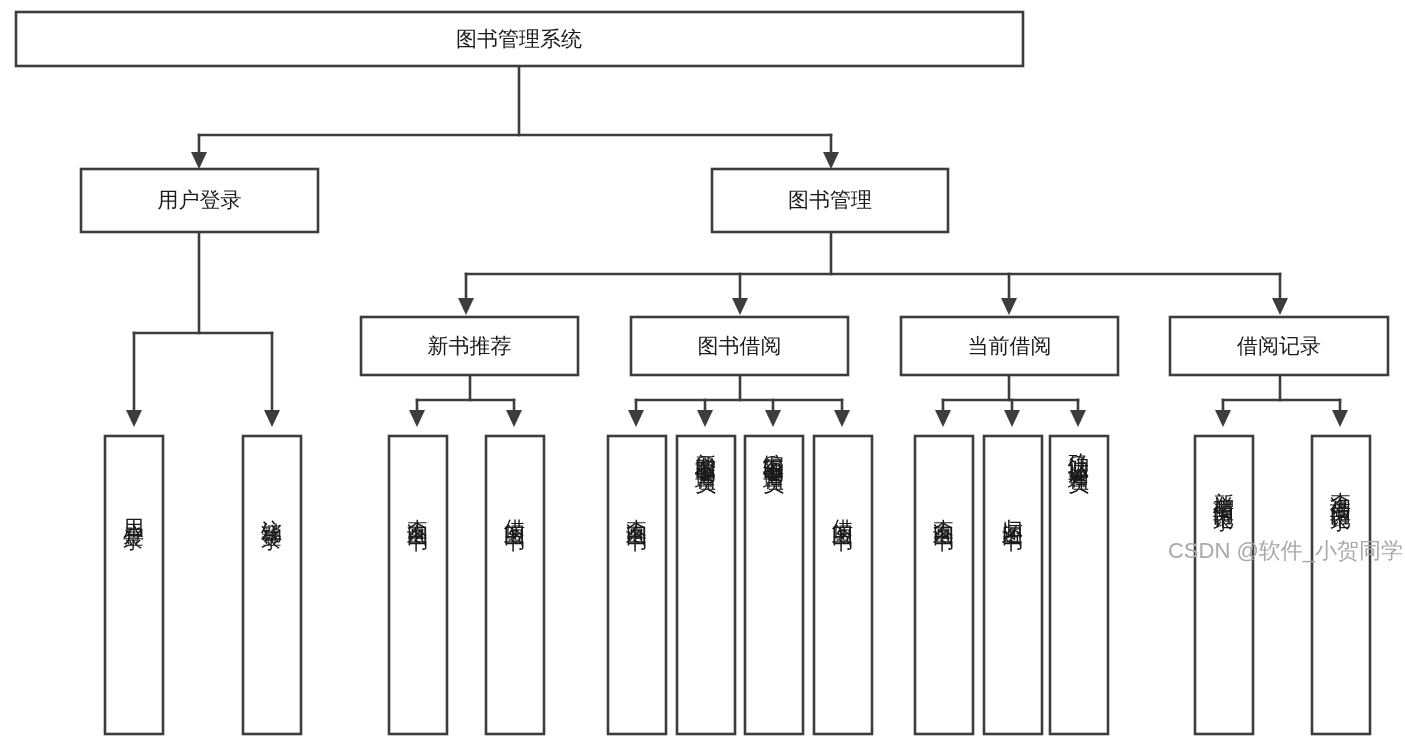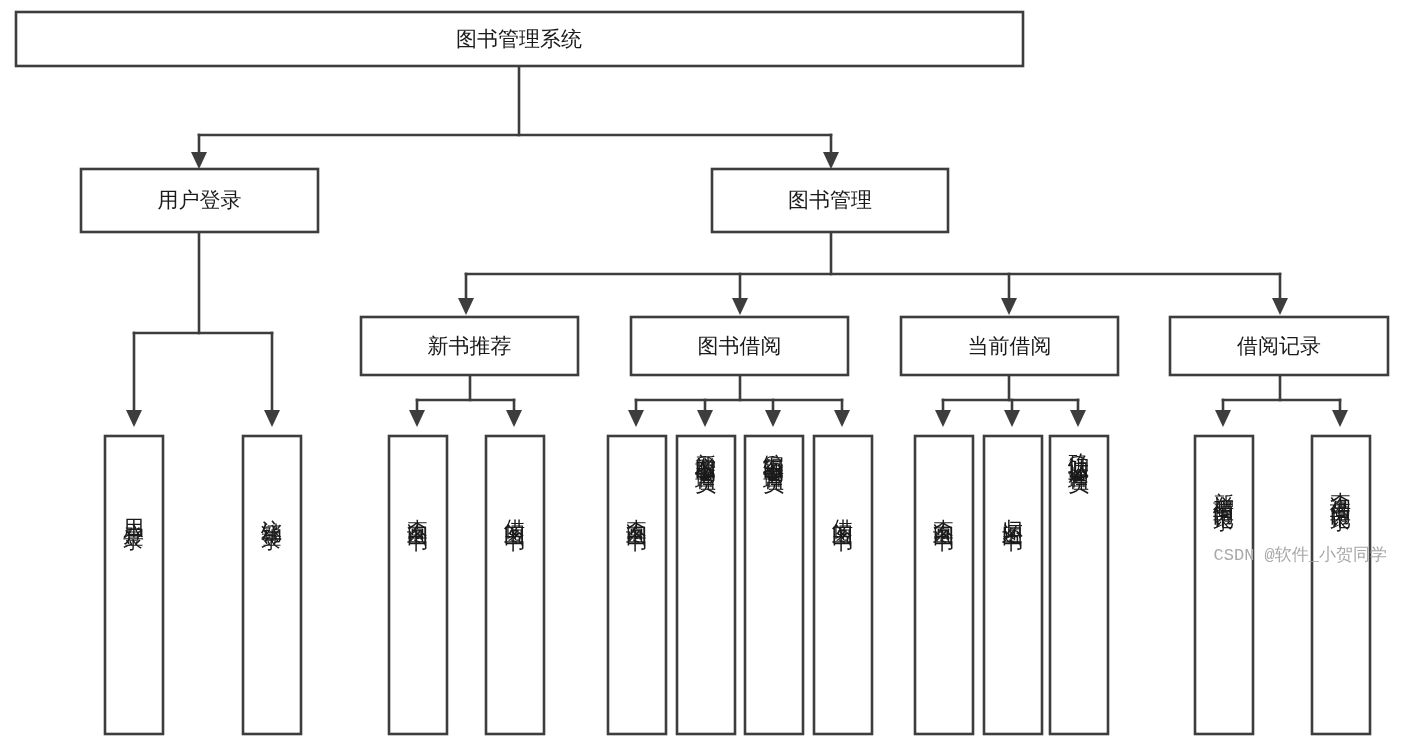--- a/index.html
+++ b/index.html
@@ -49,24 +49,24 @@
     dominant-baseline: middle;
   }
   .node-label-v {
     font-family: "Liberation Sans", "DejaVu Sans", sans-serif;
     font-size: 21px;
     fill: #1a1a1a;
     text-anchor: middle;
   }
   .watermark {
     position: absolute;
-    right: 18px;
+    right: 2px;
     bottom: 6px;
-    font-family: Liberation Mono, monospace;
-    font-size: 17px;
+    font-family: Liberation Sans, sans-serif;
+    font-size: 22px;
     color: #a8a8a8;
     white-space: nowrap;
     pointer-events: none;
   }
 </style>
 </head>
 <body>
 
 <div id="diagram-root">
 

